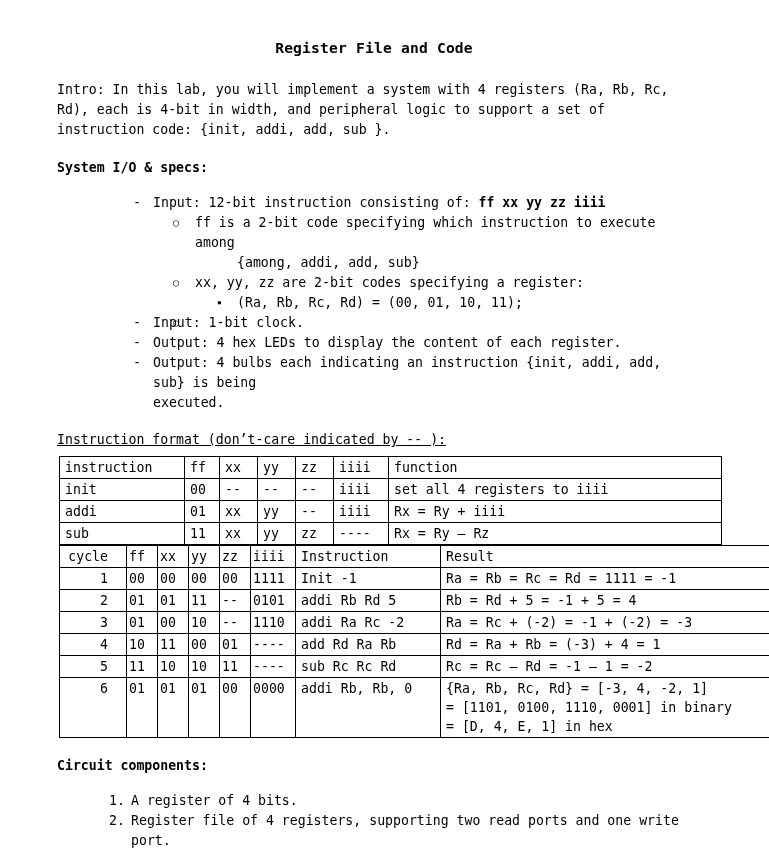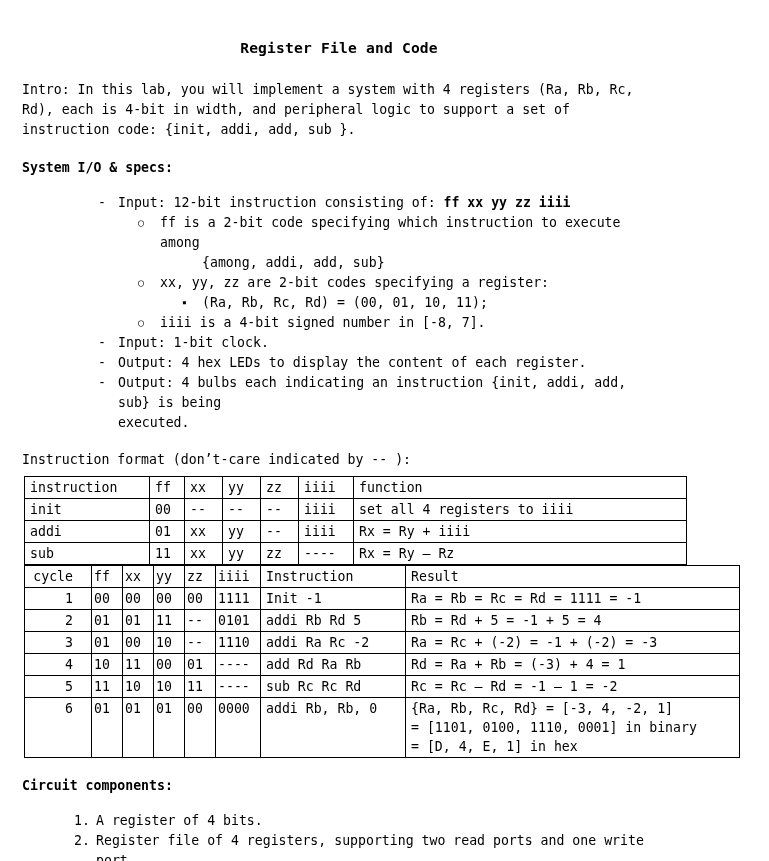--- a/index.html
+++ b/index.html
@@ -16,20 +16,21 @@
     line-height: 19.5px;
     color: #000000;
     -webkit-font-smoothing: antialiased;
   }
   .page {
     position: relative;
     width: 678px;
     height: 861px;
     box-sizing: border-box;
     padding: 0 22px;
+    margin-left: 35px;
   }
 
   .doc-title {
     text-align: center;
     font-weight: bold;
     font-size: 14.6px;
     margin: 0;
     padding-top: 38px;
     letter-spacing: 0.2px;
   }
@@ -105,20 +106,21 @@
   }
   .cont-indent { padding-left: 42px; }
   .bold { font-weight: bold; }
 
   
   .table-caption {
     margin: 0;
     padding-top: 17px;
     padding-bottom: 6px;
     font-size: 13.2px;
+    text-decoration: underline;
   }
   table.grid {
     border-collapse: collapse;
     font-size: 13.2px;
     line-height: 19px;
     table-layout: fixed;
   }
   table.grid td, table.grid th {
     border: 1px solid #000000;
     padding: 1px 5px;
@@ -194,21 +196,21 @@
         </li>
         <li>
           <span class="circ">○</span><span>xx, yy, zz are 2-bit codes specifying a register:</span>
           <ul class="lvl3">
             <li>
               <span class="sq">▪</span><span>(Ra, Rb, Rc, Rd) = (00, 01, 10, 11);</span>
             </li>
           </ul>
         </li>
         <li>
-          <span class="circ">○</span><span>iiii is a 4-bit signed number in [-8, 7].</span>
+          <span class="circ">○</span>
         </li>
       </ul>
     </li>
     <li>
       <span class="dash">-</span><span>Input: 1-bit clock.</span>
     </li>
     <li>
       <span class="dash">-</span><span>Output: 4 hex LEDs to display the content of each register.</span>
     </li>
     <li>

